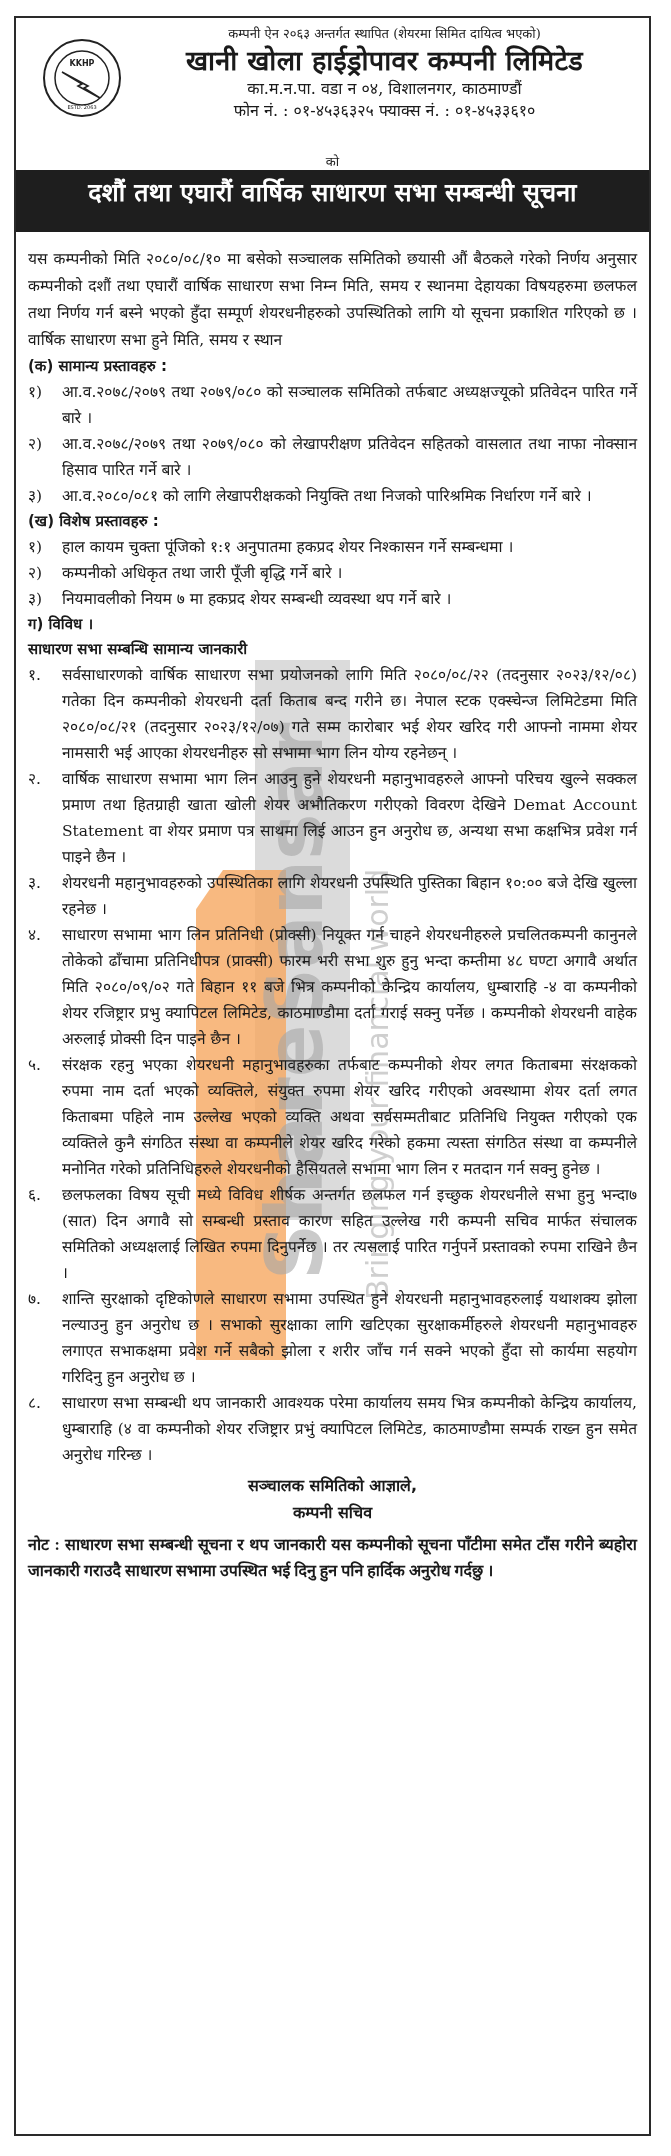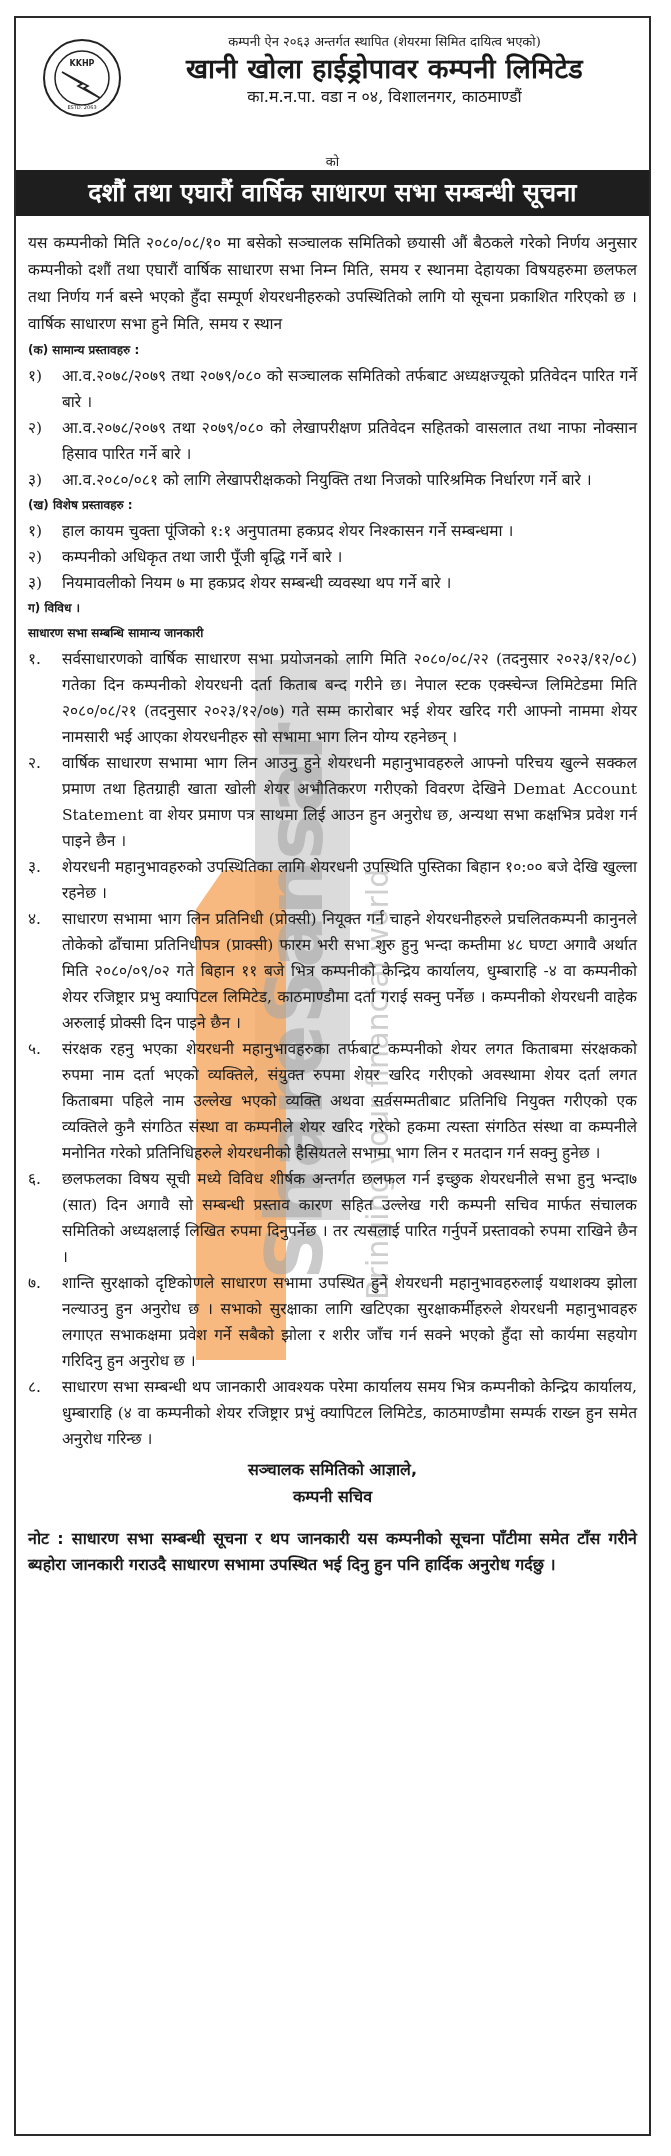--- a/index.html
+++ b/index.html
@@ -2,38 +2,38 @@
 <html><head>
 <meta charset="utf-8">
 <style>
   html, body { margin: 0; padding: 0; background: #ffffff; }
   body { width: 671px; height: 2156px; position: relative; overflow: hidden;
          font-family: "DejaVu Sans", sans-serif; color: #1a1a1a; }
   .frame { position: absolute; left: 14px; top: 16px; width: 637px; height: 2120px;
            border: 2px solid #2a2a2a; box-sizing: border-box; }
   .header { position: relative; height: 152px; box-sizing: border-box; }
   .logo { position: absolute; left: 26px; top: 20px; width: 80px; height: 80px; }
-  .hdr-text { position: absolute; left: 110px; right: 6px; top: 14px; text-align: center; }
+  .hdr-text { position: absolute; left: 110px; right: 6px; top: 6px; text-align: center; }
   .hdr-small { font-size: 13px; line-height: 20px; font-family: "DejaVu Serif", serif; }
   .hdr-name { font-size: 27px; font-weight: bold; line-height: 34px; letter-spacing: 0.3px; font-family: "DejaVu Sans", sans-serif; }
   .hdr-addr { font-size: 16px; line-height: 22px; font-family: "DejaVu Serif", serif; }
   .hdr-email { font-size: 16px; line-height: 22px; font-family: "DejaVu Sans", sans-serif; }
   .hdr-ko { position: absolute; left: 0; right: 0; top: 136px; text-align: center; font-size: 13px; line-height: 16px; }
-  .titlebar { background: #1e1e1e; color: #ffffff; height: 46px; text-align: center;
+  .titlebar { background: #1e1e1e; color: #ffffff; height: 62px; text-align: center;
               font-size: 25px; font-weight: bold; line-height: 46px; letter-spacing: 0.2px; }
   .body { padding: 14px 12px 0 12px; position: relative; z-index: 2; }
   .para { font-family: "DejaVu Serif", serif; font-size: 15.5px; line-height: 27px; text-align: justify; margin: 0; }
   .meta { margin-top: 6px; font-weight: bold; font-size: 16px; line-height: 25px; }
   .sec-h { font-weight: bold; font-size: 16.5px; line-height: 26px; margin-top: 10px; }
-  .sub-h { font-weight: bold; font-size: 12px; line-height: 25px; }
+  .sub-h { font-weight: bold; font-size: 15px; line-height: 25px; }
   .item { display: flex; font-family: "DejaVu Serif", serif; font-size: 15.5px; line-height: 26px; text-align: justify; }
   .item .num { width: 34px; flex: 0 0 34px; }
   .item .txt { flex: 1; }
   .sign { text-align: center; font-weight: bold; font-size: 16px; line-height: 27px; margin-top: 4px; }
-  .note { font-weight: bold; font-size: 16px; line-height: 26px; text-align: justify; margin-top: 16px; }
+  .note { font-weight: bold; font-size: 16px; line-height: 26px; text-align: justify; margin-top: 6px; font-family: Liberation Serif, serif; }
   .wm { position: absolute; pointer-events: none; z-index: 1; }
   .wm-orange { left: 196px; top: 870px; width: 90px; height: 490px; background: #f6a860; opacity: 0.8;
                clip-path: polygon(30% 0,100% 0,100% 100%,0 100%,0 8%); }
   .wm-gray { left: 255px; top: 660px; width: 95px; height: 560px; background: #bdbdbd; opacity: 0.55; }
   .wm-text { left: 250px; top: 1280px; transform: rotate(-90deg); transform-origin: left top;
              font-size: 78px; font-weight: bold; color: #a7a7a7; opacity: 0.6; white-space: nowrap; }
   .wm-tag { left: 360px; top: 1300px; transform: rotate(-90deg); transform-origin: left top;
             font-size: 30px; color: #bbbbbb; opacity: 0.7; white-space: nowrap; }
 </style>
 </head>
@@ -46,20 +46,21 @@
       <circle cx="40" cy="40" r="38" fill="none" stroke="#222" stroke-width="2"></circle>
       <circle cx="40" cy="40" r="27" fill="none" stroke="#222" stroke-width="1.5"></circle>
       <text x="40" y="28" text-anchor="middle" font-size="8" font-weight="bold" font-family="DejaVu Sans, sans-serif" fill="#222">KKHP</text>
       <path d="M20 34 L40 46 L36 48 L58 60 L42 50 L46 48 Z" fill="none" stroke="#222" stroke-width="1.6"></path>
       <text x="40" y="71" text-anchor="middle" font-size="5" font-family="DejaVu Sans, sans-serif" fill="#222">ESTD. 2063</text>
     </svg>
     <div class="hdr-text">
       <div class="hdr-small">कम्पनी ऐन २०६३ अन्तर्गत स्थापित (शेयरमा सिमित दायित्व भएको)</div>
       <div class="hdr-name">खानी खोला हाईड्रोपावर कम्पनी लिमिटेड</div>
       <div class="hdr-addr">का.म.न.पा. वडा न ०४, विशालनगर, काठमाण्डौं</div>
+      <div class="hdr-addr">फोन नं. : ०१-४५३६३२५ फ्याक्स नं. : ०१-४५३३६१०</div>
     </div>
     <div class="hdr-ko">को</div>
   </div>
 
   <div class="titlebar">दशौं तथा एघारौं वार्षिक साधारण सभा सम्बन्धी सूचना</div>
 
   <div class="body">
     <p class="para">यस कम्पनीको मिति २०८०/०८/१० मा बसेको सञ्चालक समितिको छयासी औं बैठकले गरेको  निर्णय अनुसार कम्पनीको दशौं तथा एघारौं वार्षिक साधारण सभा निम्न मिति, समय र स्थानमा देहायका विषयहरुमा छलफल तथा निर्णय गर्न बस्ने भएको हुँदा सम्पूर्ण शेयरधनीहरुको उपस्थितिको लागि यो सूचना प्रकाशित गरिएको छ । वार्षिक साधारण सभा हुने मिति, समय र स्थान</p>
 
 

